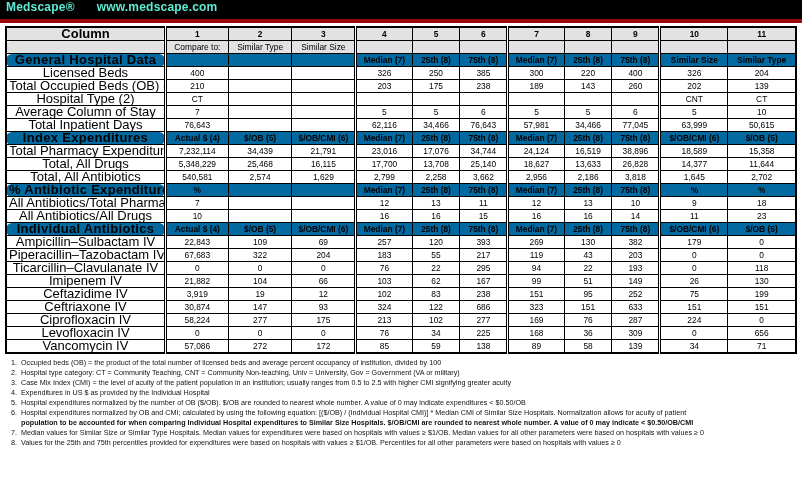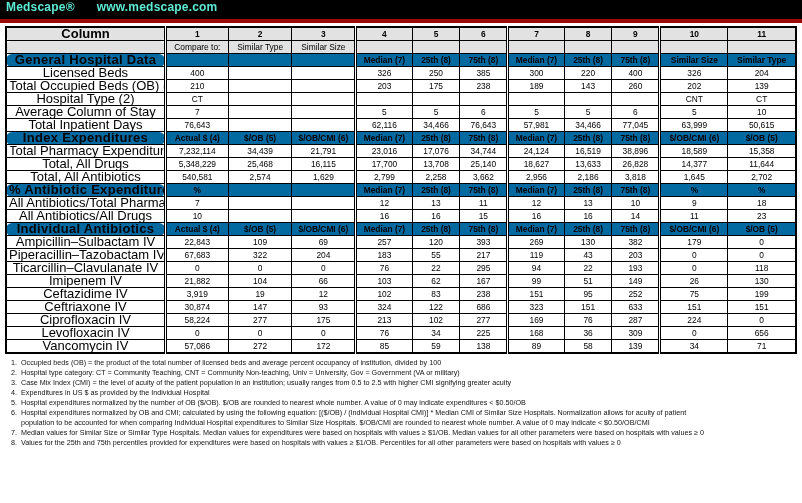--- a/index.html
+++ b/index.html
@@ -87,21 +87,21 @@
     display: flex;
     margin-bottom: 0.5px;
   }
   .note .num {
     width: 13px;
     flex: 0 0 13px;
     text-align: right;
     padding-right: 4px;
   }
   .note .txt { flex: 1 1 auto; }
-  .note .txt .cont { display: block; }
+  .note .txt .cont { display: block; font-weight: bold; }
 </style>
 </head>
 <body>
 
 <div id="page">
 
   <div class="banner">
     <span class="brand">Medscape®</span>
     <span class="url">www.medscape.com</span>
   </div>

